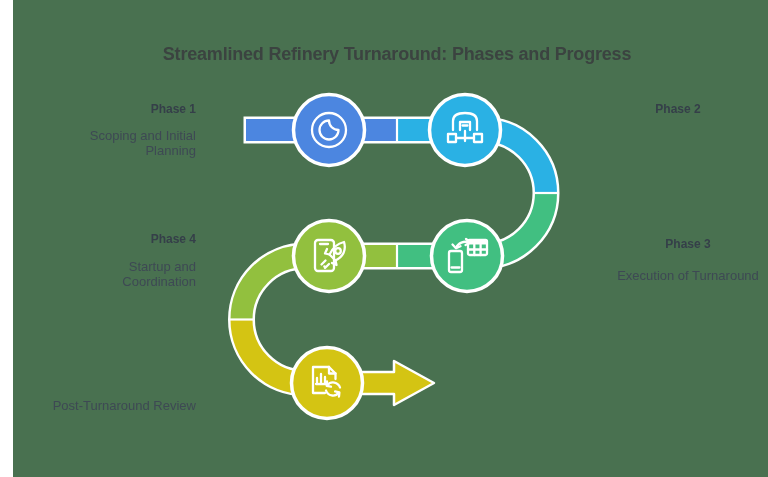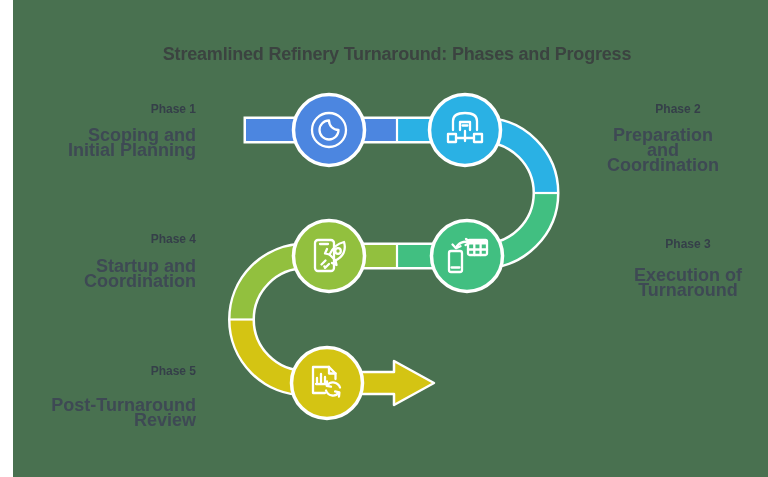--- a/index.html
+++ b/index.html
@@ -2,21 +2,21 @@
 <html><head>
 <meta charset="utf-8">
 <style>
   html,body{margin:0;padding:0;}
   body{font-family:"Liberation Sans", sans-serif;}
   #stage{position:relative;width:768px;height:477px;overflow:hidden;background:#e5e5e5;margin-left:13px;}
   #stage svg{position:absolute;left:0;top:0;}
   .txt{position:absolute;}
   .page-title{width:768px;left:0;top:44px;text-align:center;font-size:18px;font-weight:700;letter-spacing:-0.2px;color:#3b4340;}
   .phase-heading{font-size:12px;font-weight:700;color:#353f49;line-height:19px;}
-  .phase-desc{font-size:18px;font-weight:700;color:#3e4954;line-height:15px;}
+  .phase-desc{font-size:13px;font-weight:400;color:#3e4954;line-height:15px;}
   .ra{text-align:right;}
   .la{text-align:center;}
 </style>
 </head>
 <body>
 
 <div id="stage">
 
   <svg width="768" height="477" viewBox="0 0 768 477">
 
@@ -107,24 +107,22 @@
       </g>
     </g>
   </svg>
 
   <div class="txt page-title">Streamlined Refinery Turnaround: Phases and Progress</div>
 
   <div class="txt phase-heading ra" style="left:43px;top:100px;width:140px;">Phase 1</div>
   <div class="txt phase-desc ra" style="left:43px;top:128px;width:140px;">Scoping and Initial Planning</div>
 
   <div class="txt phase-heading la" style="left:585px;top:100px;width:160px;">Phase 2</div>
-  <div class="txt phase-desc la" style="left:585px;top:128px;width:130px;">Preparation and Coordination</div>
 
   <div class="txt phase-heading la" style="left:585px;top:235px;width:180px;">Phase 3</div>
   <div class="txt phase-desc la" style="left:585px;top:268px;width:180px;">Execution of Turnaround</div>
 
   <div class="txt phase-heading ra" style="left:43px;top:230px;width:140px;">Phase 4</div>
   <div class="txt phase-desc ra" style="left:43px;top:259px;width:140px;">Startup and Coordination</div>
 
-  <div class="txt phase-heading ra" style="left:8px;top:362px;width:175px;">Phase 5</div>
   <div class="txt phase-desc ra" style="left:8px;top:398px;width:175px;">Post-Turnaround Review</div>
 
 </div>
 
 </body></html>

